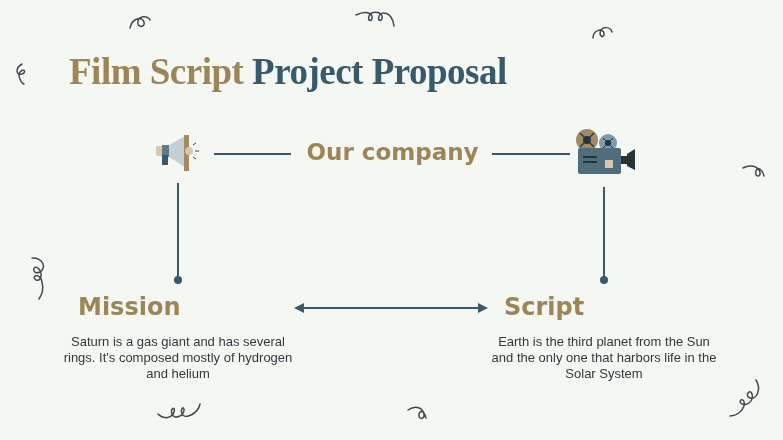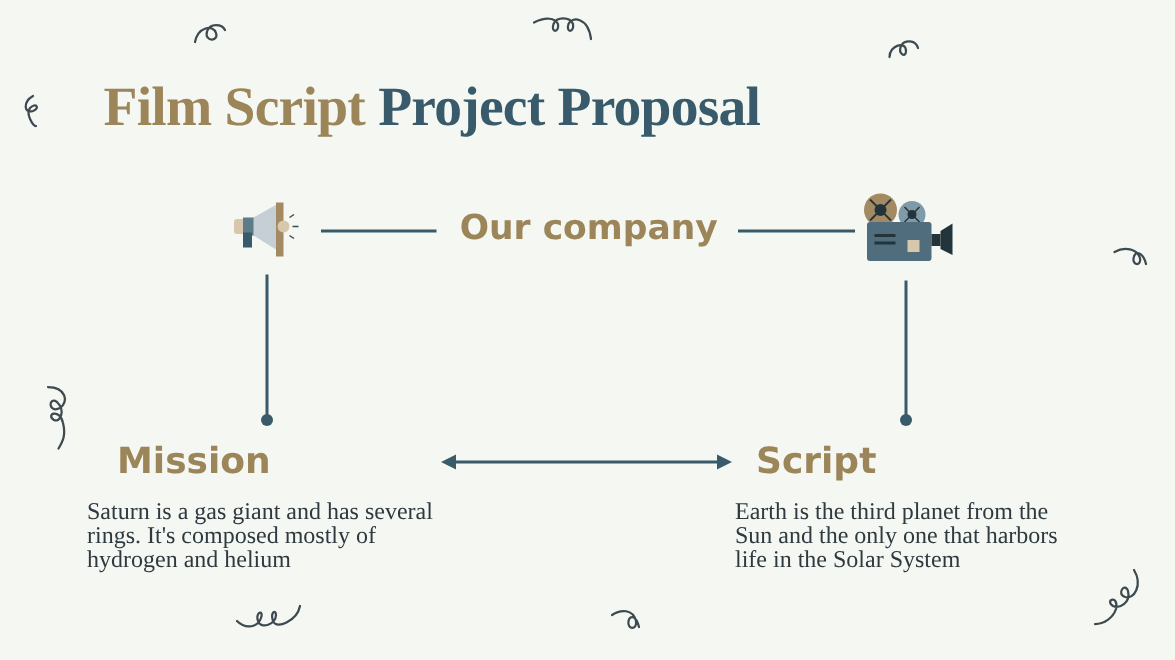--- a/index.html
+++ b/index.html
@@ -32,24 +32,25 @@
       font-family: "DejaVu Sans", sans-serif;
     }
     .heading {
       position: absolute;
       font-weight: bold;
       font-size: 24px;
       color: #9c8558;
     }
     .desc {
       position: absolute;
-      font-size: 16px;
+      font-size: 13px;
       line-height: 16px;
       color: #2e3a3f;
-      font-family: Liberation Serif, serif;
+      text-align: center;
+      font-family: Liberation Sans, sans-serif;
     }
     .line { position: absolute; background: #385a6a; }
     .dot { position: absolute; width: 8px; height: 8px; border-radius: 50%; background: #385a6a; }
     .abs { position: absolute; }
     svg { display: block; }
   </style>
 </head>
 <body>
 
 <div class="slide">

